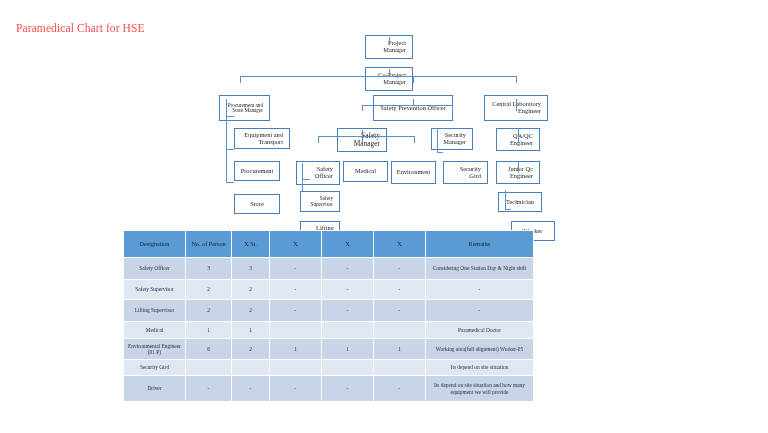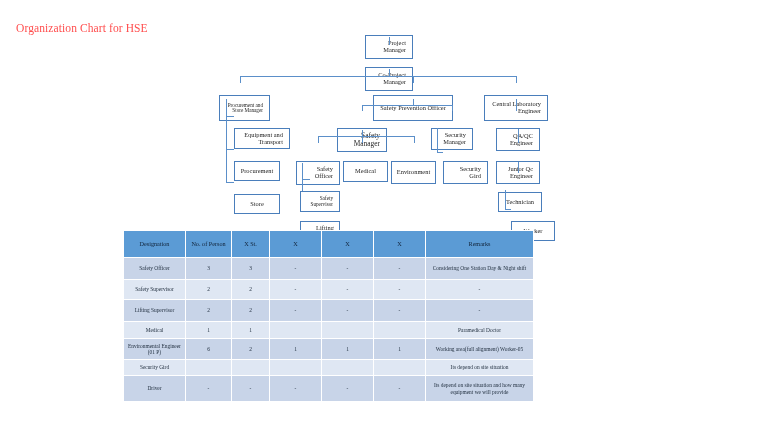--- a/index.html
+++ b/index.html
@@ -94,21 +94,21 @@
   .col-count       { width: 46px; }
   .col-x1          { width: 38px; }
   .col-x2          { width: 52px; }
   .col-x3          { width: 52px; }
   .col-x4          { width: 52px; }
   .col-remarks     { width: 108px; }
 </style>
 </head>
 <body>
 
-<div id="doc-title">Organization Chart for HSE</div>
+<div id="doc-title">Paramedical Chart for HSE</div>
 
 <div id="org-chart">
 
   <div class="node md" style="left:365px; top:13px; width:48px; height:24px;">Project Manager</div>
 
   <div class="conn v" style="left:389px; top:37px; height:8px;"></div>
 
   <div class="node md" style="left:365px; top:45px; width:48px; height:24px;">Co-Project Manager</div>
 
   <div class="conn v" style="left:389px; top:69px; height:7px;"></div>

